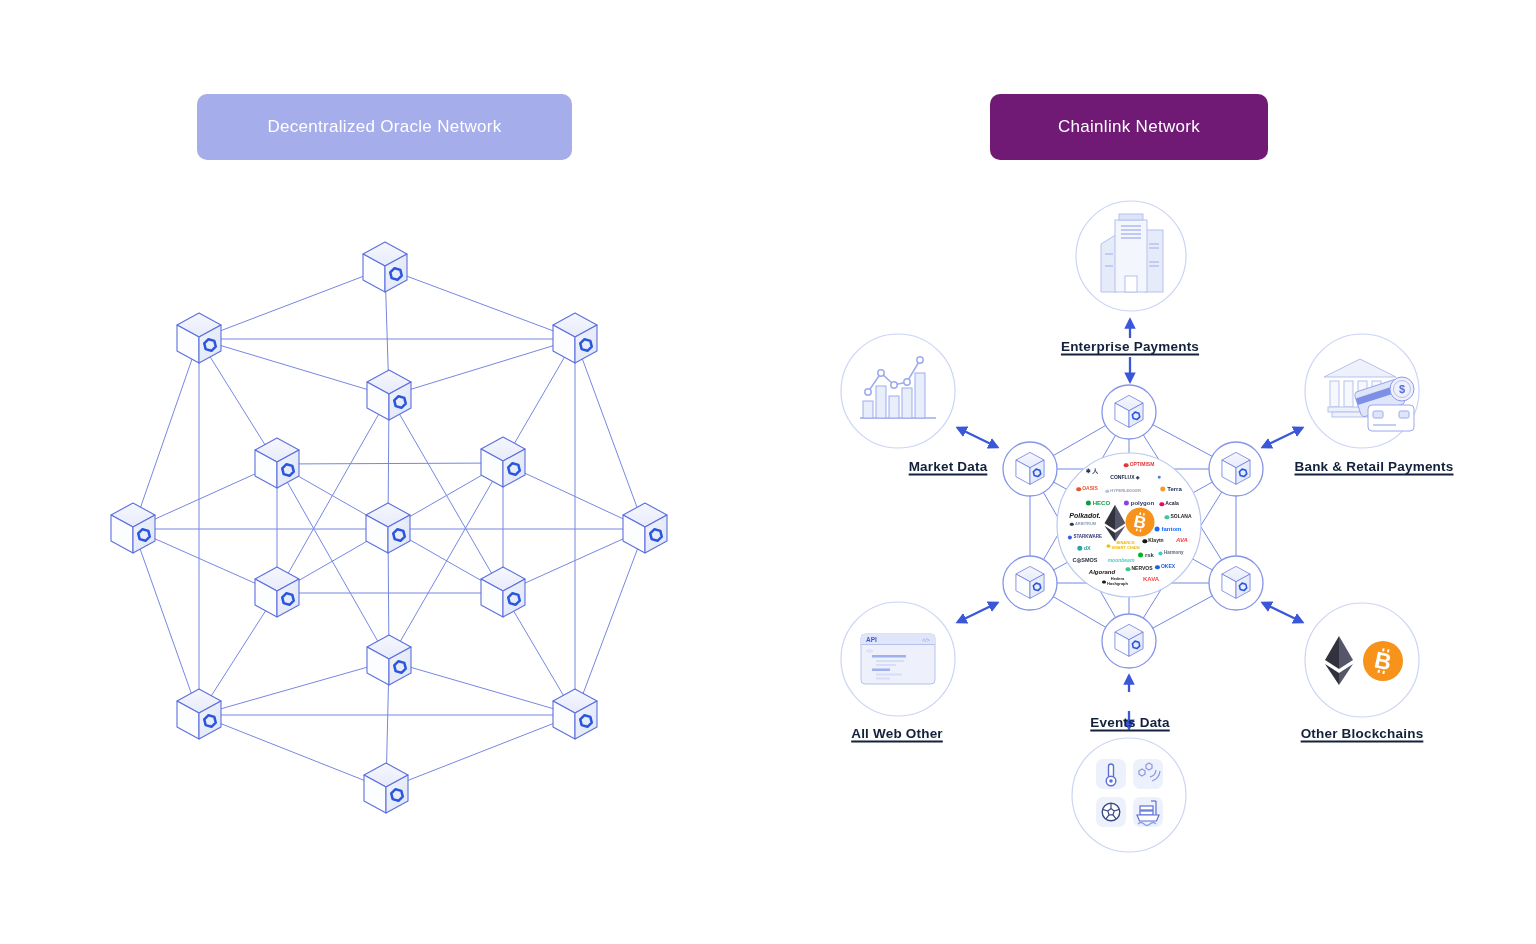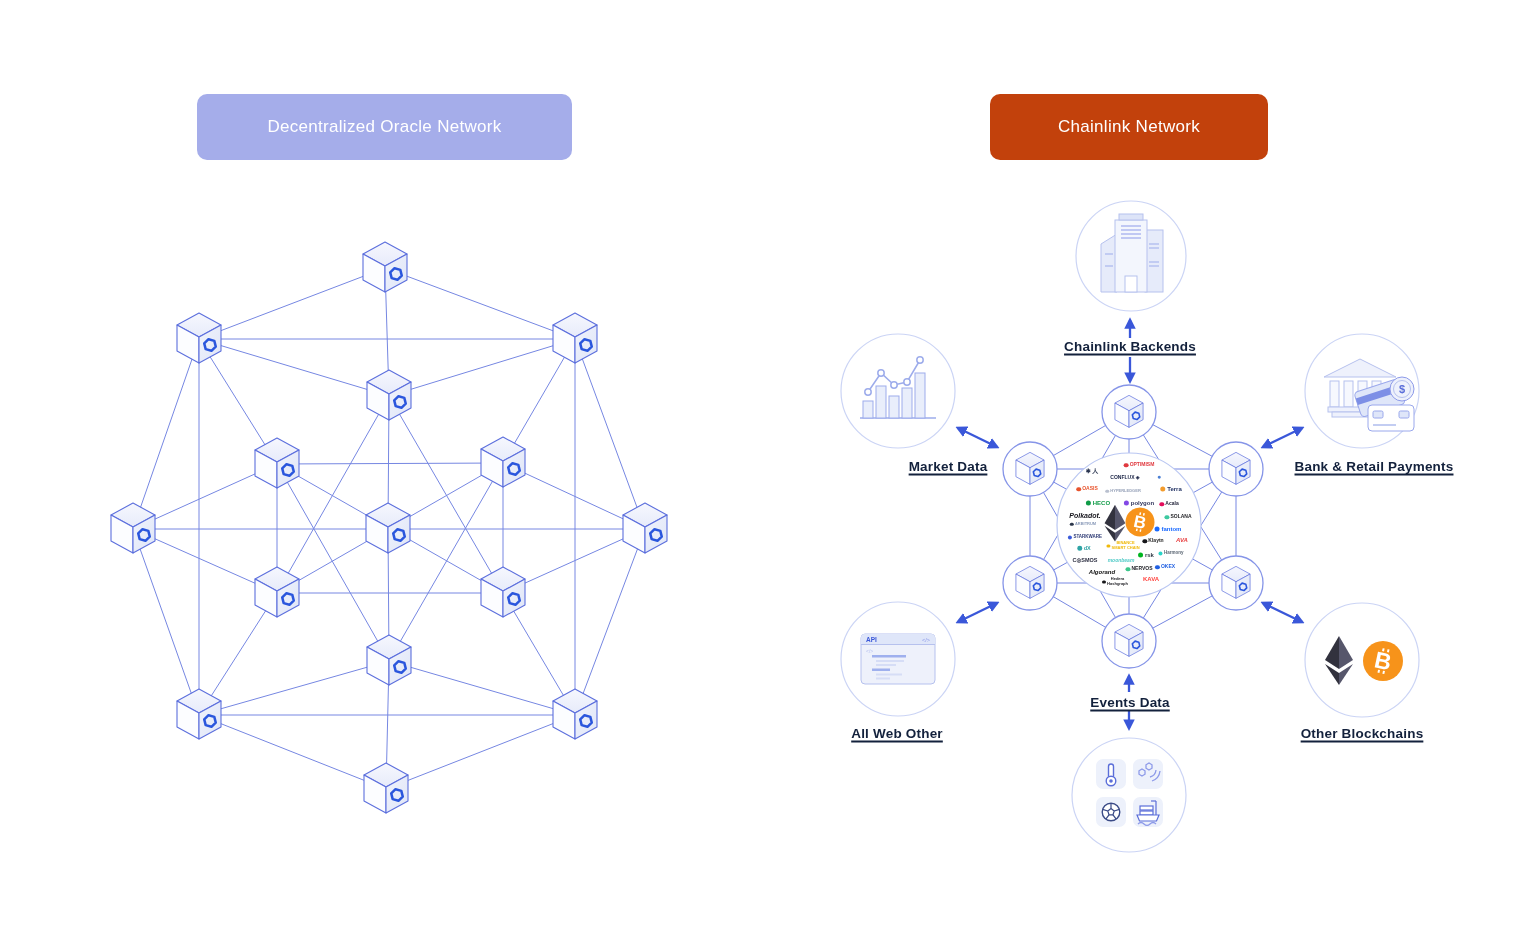--- a/index.html
+++ b/index.html
@@ -278,28 +278,28 @@
         <line x1="1129" y1="692" x2="1129" y2="676" stroke="#3a57d9" stroke-width="2.3" marker-end="url(#ah)"></line>
         <line x1="1129" y1="711" x2="1129" y2="728" stroke="#3a57d9" stroke-width="2.3" marker-end="url(#ah)"></line>
         <line x1="958" y1="428" x2="997" y2="447" stroke="#3a57d9" stroke-width="2.3" marker-end="url(#ah)" marker-start="url(#ah)"></line>
         <line x1="1302" y1="428" x2="1263" y2="447" stroke="#3a57d9" stroke-width="2.3" marker-end="url(#ah)" marker-start="url(#ah)"></line>
         <line x1="958" y1="622" x2="997" y2="603" stroke="#3a57d9" stroke-width="2.3" marker-end="url(#ah)" marker-start="url(#ah)"></line>
         <line x1="1302" y1="622" x2="1263" y2="603" stroke="#3a57d9" stroke-width="2.3" marker-end="url(#ah)" marker-start="url(#ah)"></line>
       </g>
   </svg>
 
   <div class="badge badge-left" style="background: rgb(165, 173, 234);">Decentralized Oracle Network</div>
-  <div class="badge badge-right" style="background: #c2410c;">Chainlink Network</div>
-
-  <div class="sat-label" style="left:1130px;top:346px">Chainlink Backends</div>
+  <div class="badge badge-right" style="background: #701a75;">Chainlink Network</div>
+
+  <div class="sat-label" style="left:1130px;top:346px">Enterprise Payments</div>
   <div class="sat-label" style="left:948px;top:466px">Market Data</div>
   <div class="sat-label" style="left:1374px;top:466px">Bank &amp; Retail Payments</div>
   <div class="sat-label" style="left:897px;top:733px">All Web Other</div>
   <div class="sat-label" style="left:1362px;top:733px">Other Blockchains</div>
-  <div class="sat-label" style="left:1130px;top:702px">Events Data</div>
+  <div class="sat-label" style="left:1130px;top:722px">Events Data</div>
 
   <div id="cluster-logos">
       <span class="logo" style="left: 35px; top: 18px; font-size: 6px; color: rgb(42, 53, 80);"><span>✱ 人</span></span>
       <span class="logo" style="left: 82px; top: 12px; font-size: 5px; color: rgb(224, 57, 63);"><span class="dot" style="width: 4.5px; height: 4.5px; background: rgb(224, 57, 63);"></span><span>OPTIMISM</span></span>
       <span class="logo" style="left: 68px; top: 25px; font-size: 5px; color: rgb(32, 41, 74);"><span>CONFLUX ◈</span></span>
       <span class="logo" style="left: 102px; top: 24px; font-size: 7px; color: rgb(74, 127, 212);"><span>●</span></span>
       <span class="logo" style="left: 30px; top: 36px; font-size: 5px; color: rgb(232, 84, 45);"><span class="dot" style="width: 4.5px; height: 4.5px; background: rgb(232, 84, 45);"></span><span>OASIS</span></span>
       <span class="logo" style="left: 66px; top: 38px; font-size: 4px; color: rgb(150, 161, 184);"><span class="dot" style="width: 3.6px; height: 3.6px; background: rgb(185, 192, 207);"></span><span>HYPERLEDGER</span></span>
       <span class="logo" style="left: 114px; top: 36px; font-size: 6px; color: rgb(26, 43, 94);"><span class="dot" style="width: 5.4px; height: 5.4px; background: rgb(243, 156, 45);"></span><span>Terra</span></span>
       <span class="logo" style="left: 41px; top: 50px; font-size: 6px; color: rgb(15, 155, 71);"><span class="dot" style="width: 5.4px; height: 5.4px; background: rgb(15, 155, 71);"></span><span>HECO</span></span>

